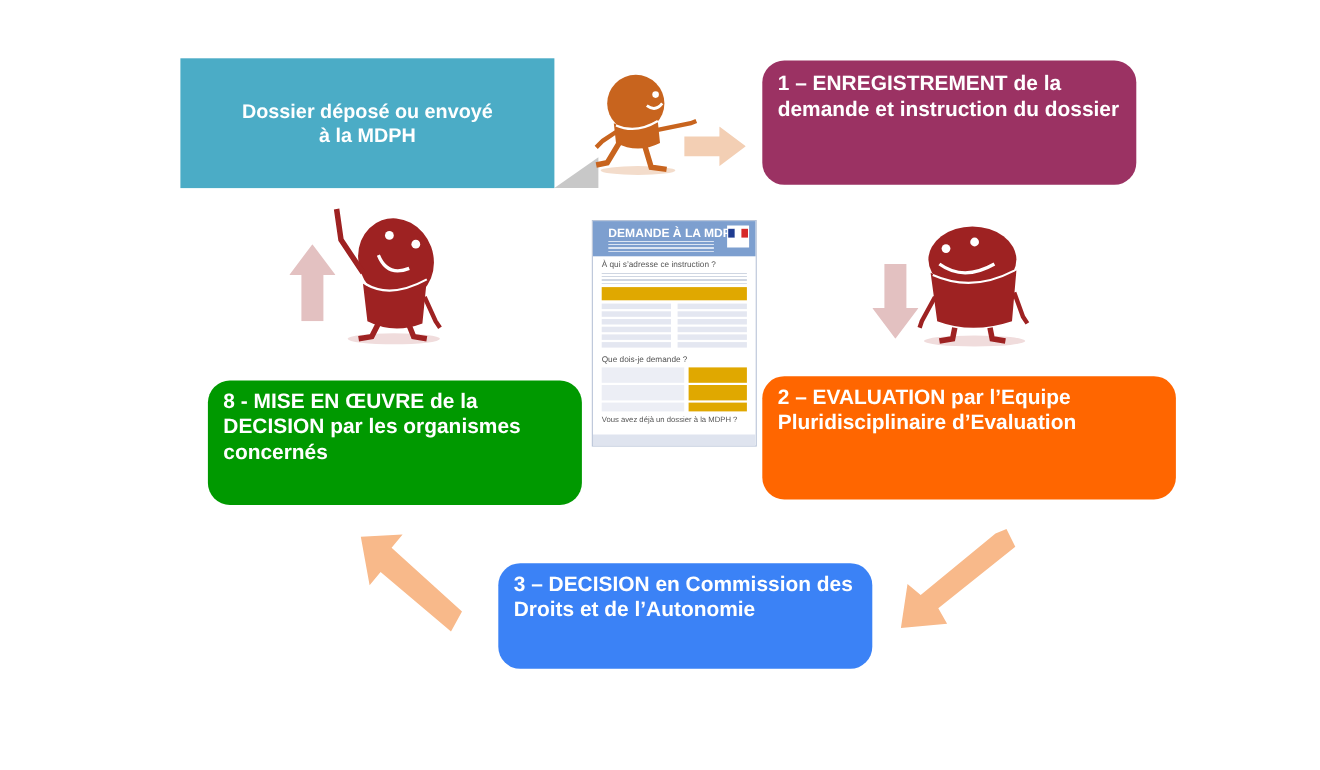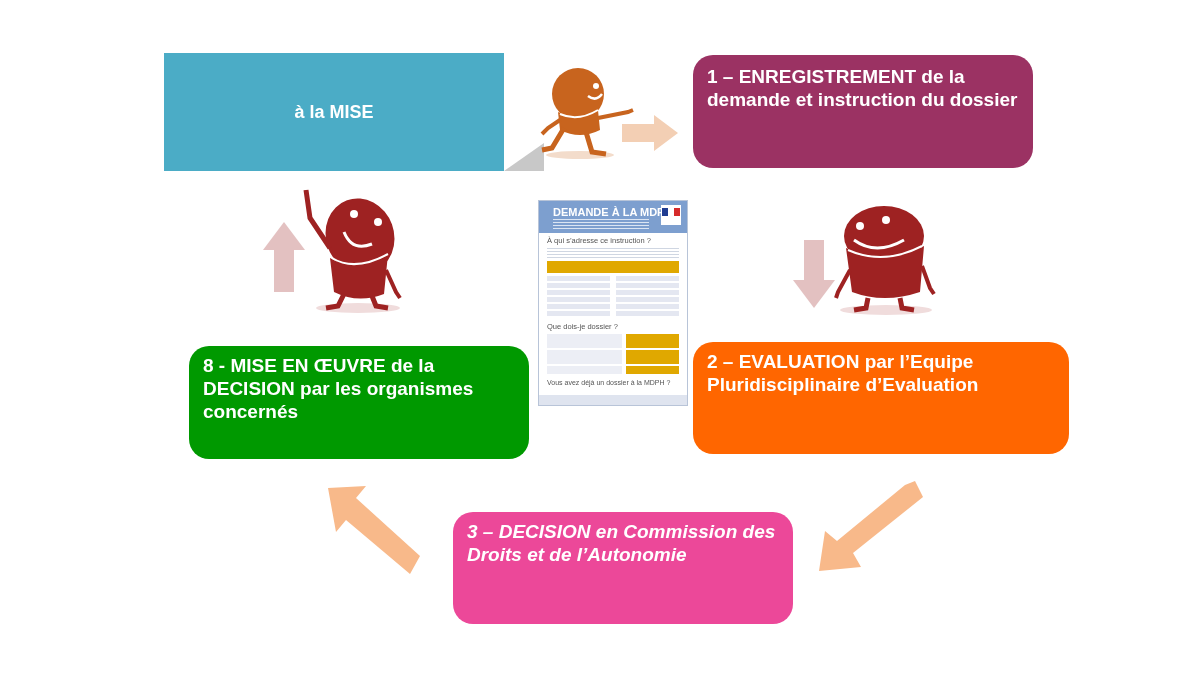--- a/index.html
+++ b/index.html
@@ -6,21 +6,21 @@
   body { width:1200px; height:700px; background:#ffffff; position:relative; overflow:hidden;
          font-family:"Liberation Sans", sans-serif; }
   .box { position:absolute; color:#fff; font-weight:bold; box-sizing:border-box; }
   .rounded { border-radius:20px; }
   .box .txt { font-size:19px; line-height:23px; }
   #start { left:164px; top:53px; width:340px; height:118px; background:#4bacc6;
            display:flex; align-items:center; justify-content:center; text-align:center; }
   #start .txt { font-size:18px; line-height:22px; }
   #step1 { left:693px; top:55px; width:340px; height:113px; background:#9b3263; padding:10px 14px; }
   #step2 { left:693px; top:342px; width:376px; height:112px; background:#ff6600; padding:8px 14px; }
-  #step3 { left:453px; top:512px; width:340px; height:112px; background:#ec4899; padding:8px 14px;font-style:italic; }
+  #step3 { left:453px; top:512px; width:340px; height:96px; background:#3b82f6; padding:8px 14px; }
   #step4 { left:189px; top:346px; width:340px; height:113px; background:#009900; padding:8px 14px; }
   .shadow-tri { position:absolute; left:504px; top:143px; width:0; height:0;
                 border-left:40px solid transparent; border-bottom:28px solid #c8c8c8; }
   .svg-abs { position:absolute; }
   
   #form { position:absolute; left:538px; top:200px; width:148px; height:204px; background:#fff;
           border:1px solid #b8c4d8; overflow:hidden; font-size:4px; color:#333; }
   #form .hdr { background:#7d9fcf; height:32px; position:relative; }
   #form .hdr .ttl { position:absolute; left:14px; top:5px; color:#fff; font-size:11px; font-weight:bold; }
   #form .hdr .sub { position:absolute; left:14px; top:18px; width:96px; height:10px;
@@ -35,21 +35,22 @@
   #form .row { display:flex; margin:2px 8px; gap:4px; }
   #form .row .l { flex:1.4; height:14px; background:#eceef5; }
   #form .row .r { flex:1; height:14px; background:#e0a800; }
   #form .foot { position:absolute; left:0; right:0; bottom:0; height:10px; background:#dfe4ef; }
 </style>
 </head>
 <body>
 
 <div id="start" class="box">
   <div class="txt">
-    <div>à la MISE</div>
+    <div>Dossier déposé ou envoyé</div>
+    <div>à la MDPH</div>
   </div>
 </div>
 <div class="shadow-tri"></div>
 
 <div id="step1" class="box rounded">
   <div class="txt">1 – ENREGISTREMENT de la demande et instruction du dossier</div>
 </div>
 <div id="step2" class="box rounded">
   <div class="txt">2 – EVALUATION par l’Equipe Pluridisciplinaire d’Evaluation</div>
 </div>
@@ -140,21 +141,21 @@
       <span></span>
       <span></span>
       <span></span>
       <span></span>
       <span></span>
       <span></span>
       <span></span>
       <span></span>
       <span></span>
   </div>
-  <div class="sec">Que dois-je dossier ?</div>
+  <div class="sec">Que dois-je demande ?</div>
   <div class="row">
       <div class="l"></div>
       <div class="r"></div>
     </div>
   <div class="row">
       <div class="l"></div>
       <div class="r"></div>
     </div>
   <div class="row">
       <div class="l" style="height:8px"></div>

